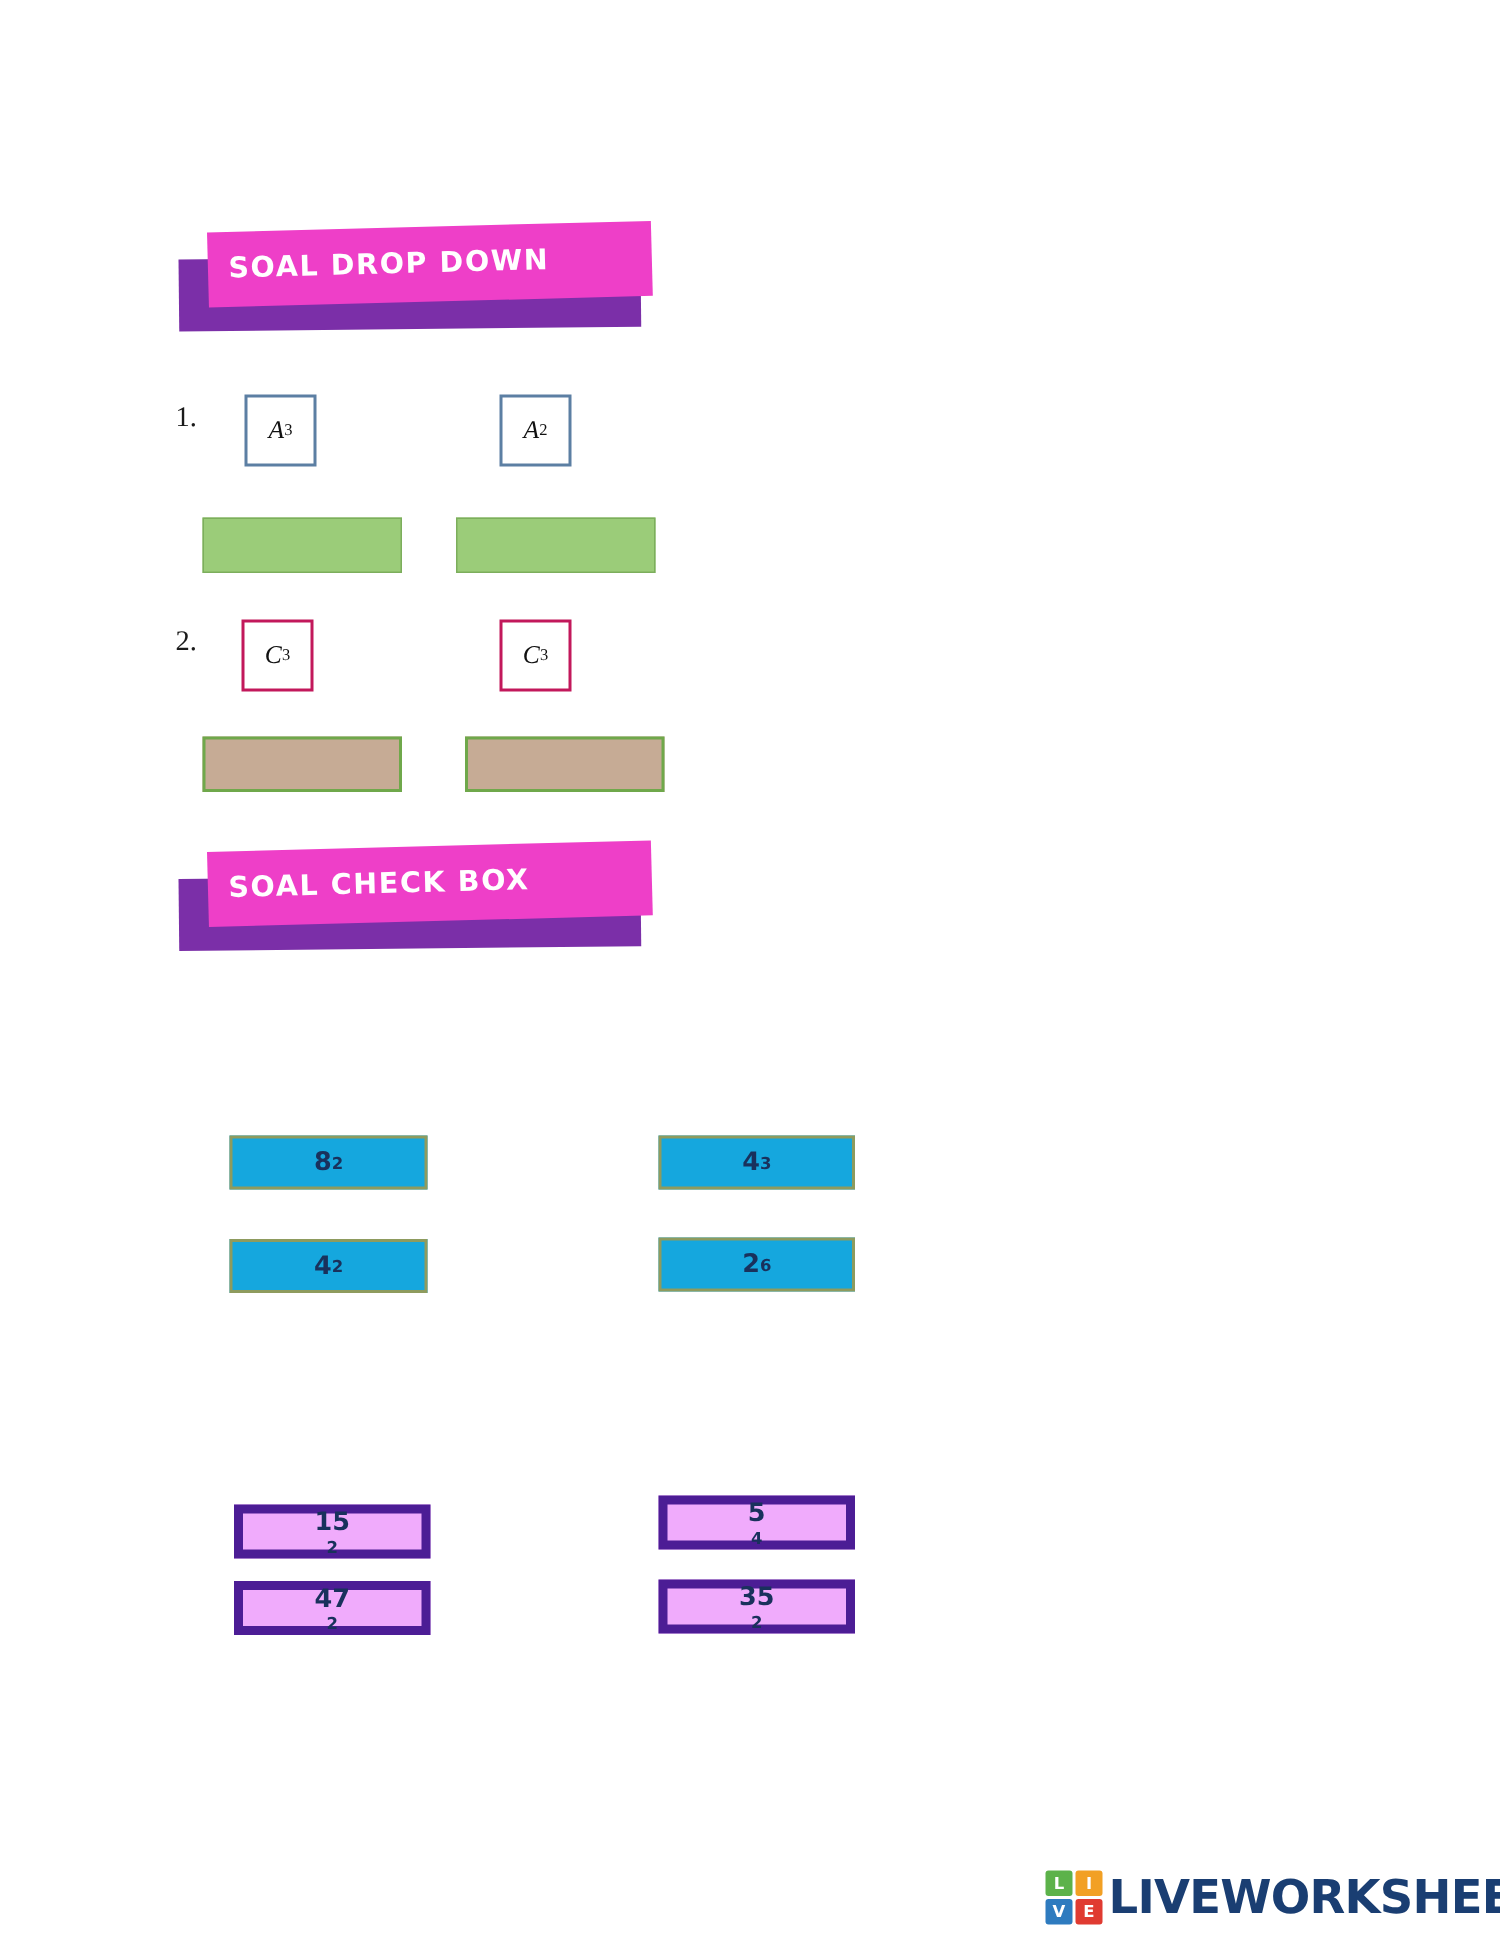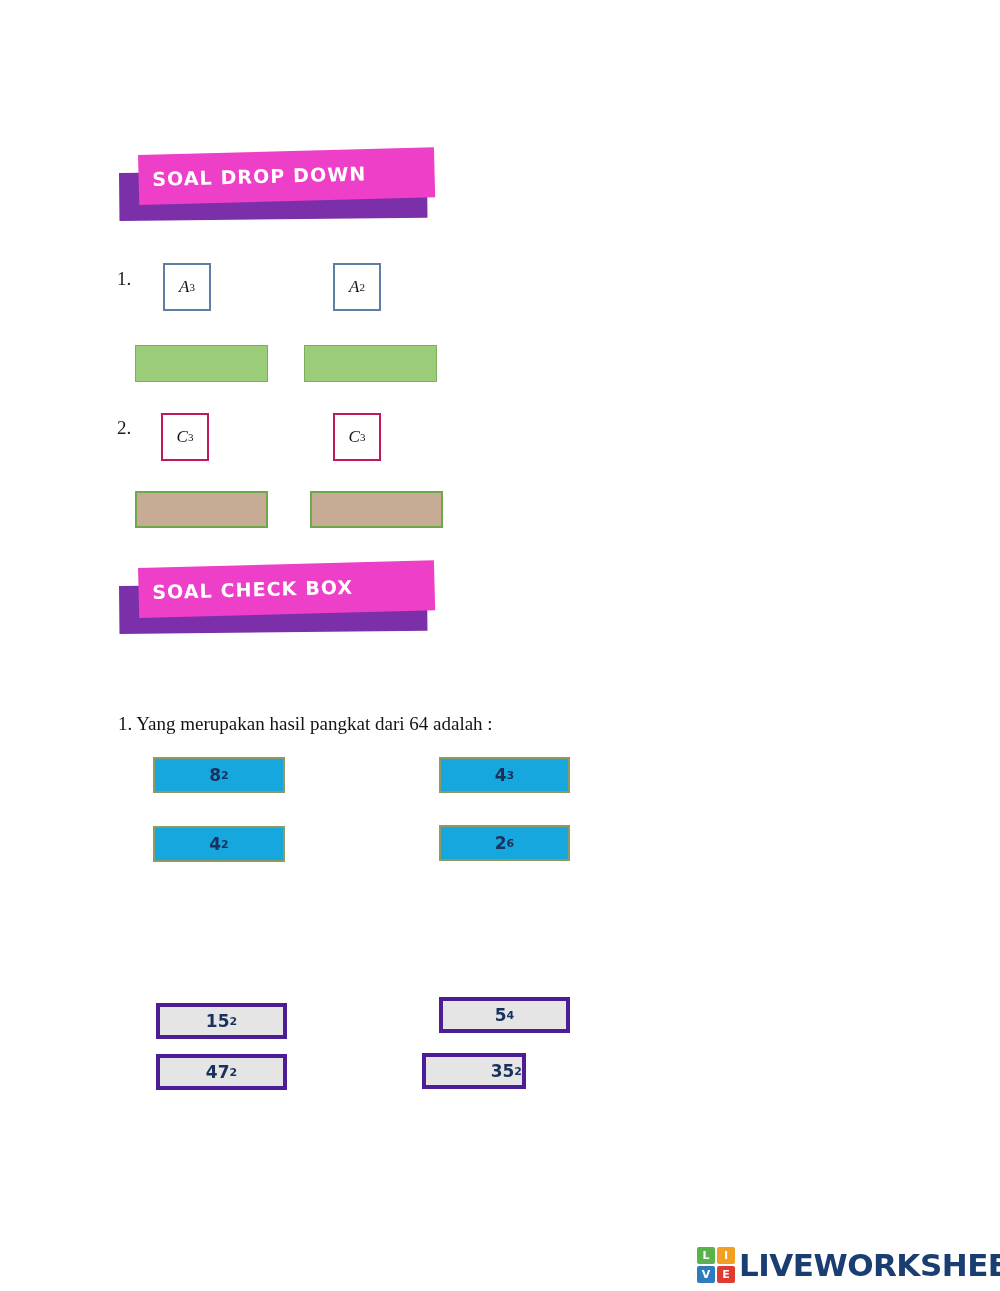--- a/index.html
+++ b/index.html
@@ -117,21 +117,21 @@
     display: flex;
     align-items: center;
     justify-content: center;
     font-family: "DejaVu Sans", sans-serif;
     font-size: 17px;
     font-weight: bold;
     color: #19315C;
   }
   .opt-box sup { font-size: 11px; }
   .opt-box.cyan   { background: #15A7DE; border: 2px solid #8E9B5E; }
-  .opt-box.teal   { background: #e5e5e5; border: 4px solid #4c1d95; }
+  .opt-box.teal   { background: #f0abfc; border: 6px solid #4c1d95; flex-direction: column; }
 
   
   #footer-logo {
     position: absolute;
     left: 697px;
     top: 1247px;
     display: flex;
     align-items: center;
   }
   .logo-grid {
@@ -208,21 +208,20 @@
   <div class="dd-box tan" style="left:135px; top:491px;"></div>
 
   <div class="dd-box tan" style="left:310px; top:491px;"></div>
 
   <div class="banner" id="banner-checkbox">
     <div class="shadow"></div>
     <div class="front"></div>
     <div class="btext">SOAL CHECK BOX</div>
   </div>
 
-  <div class="q-text" style="left:118px; top:713px;">1. Yang merupakan hasil pangkat dari 64 adalah  :</div>
 
   <div class="opt-box cyan" style="left:153px; top:757px; width:132px;">
     <span>8</span>
       <sup>2</sup>
   </div>
 
   <div class="opt-box cyan" style="left:439px; top:757px; width:131px;">
     <span>4</span>
       <sup>3</sup>
   </div>
@@ -246,21 +245,21 @@
   <div class="opt-box teal" style="left:439px; top:997px; width:131px;">
     <span>5</span>
       <sup>4</sup>
   </div>
 
   <div class="opt-box teal" style="left:156px; top:1054px; width:131px;">
     <span>47</span>
       <sup>2</sup>
   </div>
 
-  <div class="opt-box teal" style="left:422px; top:1053px; width:104px;justify-content:flex-end;">
+  <div class="opt-box teal" style="left:439px; top:1053px; width:131px;">
     <span>35</span>
       <sup>2</sup>
   </div>
 
   <div id="footer-logo">
     <div class="logo-grid">
       <div class="logo-cell logo-l">L</div>
       <div class="logo-cell logo-i">I</div>
       <div class="logo-cell logo-v">V</div>
       <div class="logo-cell logo-e">E</div>

